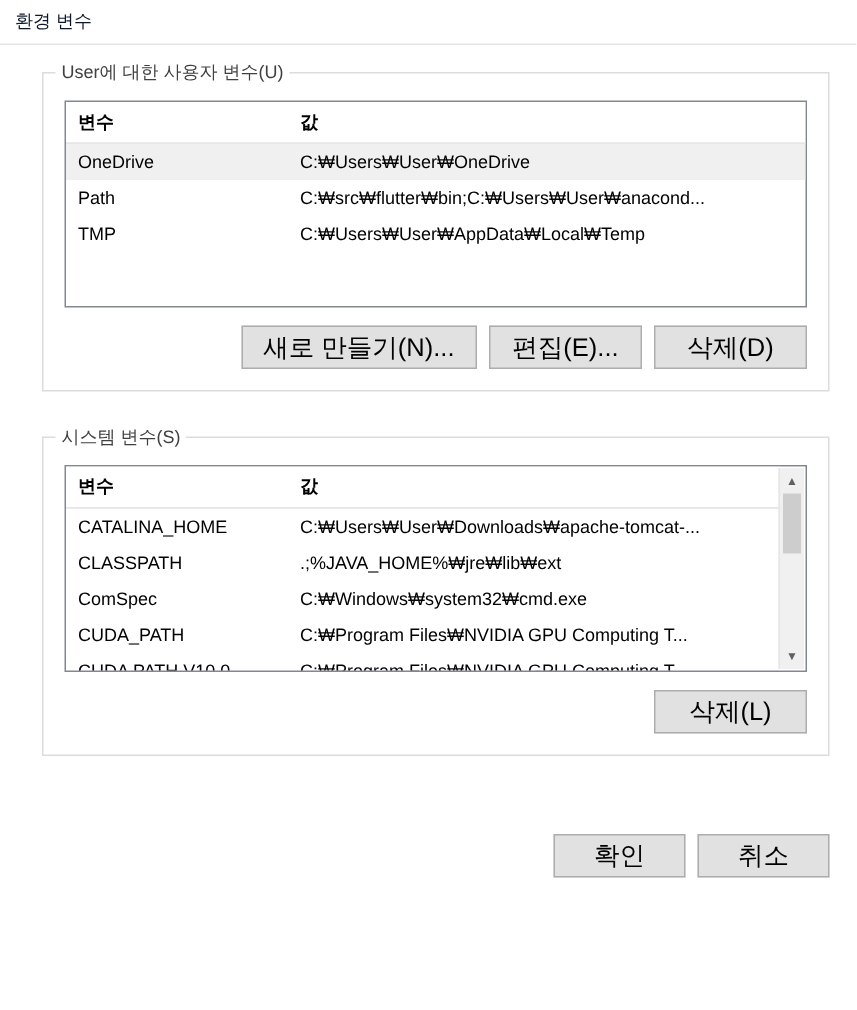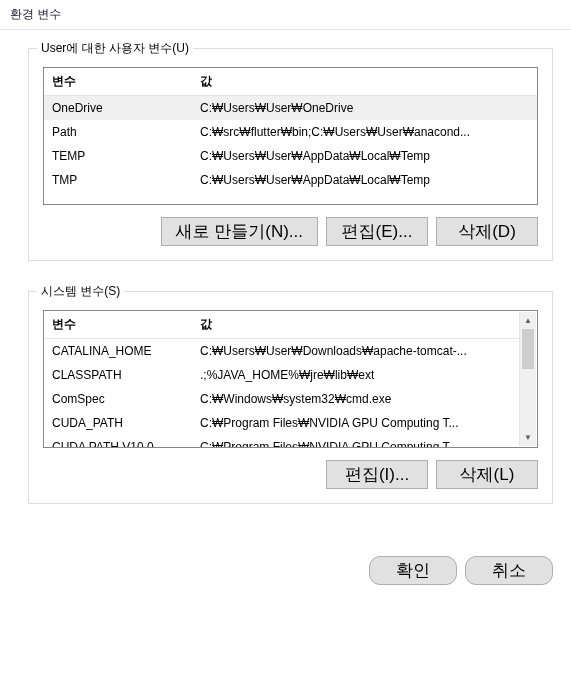--- a/index.html
+++ b/index.html
@@ -29,21 +29,21 @@
       margin-bottom: 30px;
       position: relative;
       padding: 18px 14px 14px 14px;
     }
     .legend {
       position: absolute;
       top: -9px;
       left: 8px;
       background: #fff;
       padding: 0 4px;
-      color: #000000;
+      color: #404040;
     }
     .table-wrap {
       border: 1px solid #828790;
       background: #fff;
       height: 138px;
       overflow: hidden;
       position: relative;
     }
     .table-wrap.with-scroll {
       height: 138px;
@@ -113,21 +113,21 @@
       cursor: pointer;
       padding: 0 14px;
     }
     .dialog-footer {
       display: flex;
       justify-content: flex-end;
       gap: 8px;
       padding: 12px 18px 18px 18px;
       border-top: none;
     }
-    .dialog-footer button { min-width: 88px; border-radius: 11px; }
+    .dialog-footer button { min-width: 88px; }
   </style>
 </head>
 <body>
 
 <div class="titlebar">
   <span>환경 변수</span>
 </div>
 
 <div class="content">
 
@@ -144,24 +144,20 @@
         <tbody id="user-tbody">
             <tr class="selected">
               <td class="col-var">OneDrive</td>
               <td>C:₩Users₩User₩OneDrive</td>
             </tr>
             <tr>
               <td class="col-var">Path</td>
               <td>C:₩src₩flutter₩bin;C:₩Users₩User₩anacond...</td>
             </tr>
             <tr>
-              <td class="col-var">TEMP</td>
-              <td>C:₩Users₩User₩AppData₩Local₩Temp</td>
-            </tr>
-            <tr>
               <td class="col-var">TMP</td>
               <td>C:₩Users₩User₩AppData₩Local₩Temp</td>
             </tr>
           </tbody>
       </table>
     </div>
     <div class="button-row">
       <button>새로 만들기(N)...</button>
       <button>편집(E)...</button>
       <button>삭제(D)</button>
@@ -201,21 +197,20 @@
             </tr>
           </tbody>
       </table>
       <div class="scrollbar">
         <div class="arrow">▲</div>
         <div class="thumb"></div>
         <div class="arrow" style="position:absolute;bottom:0;left:0;right:0">▼</div>
       </div>
     </div>
     <div class="button-row">
-      <button>편집(I)...</button>
       <button>삭제(L)</button>
     </div>
   </div>
 
 </div>
 
 <div class="dialog-footer">
   <button>확인</button>
   <button>취소</button>
 </div>

